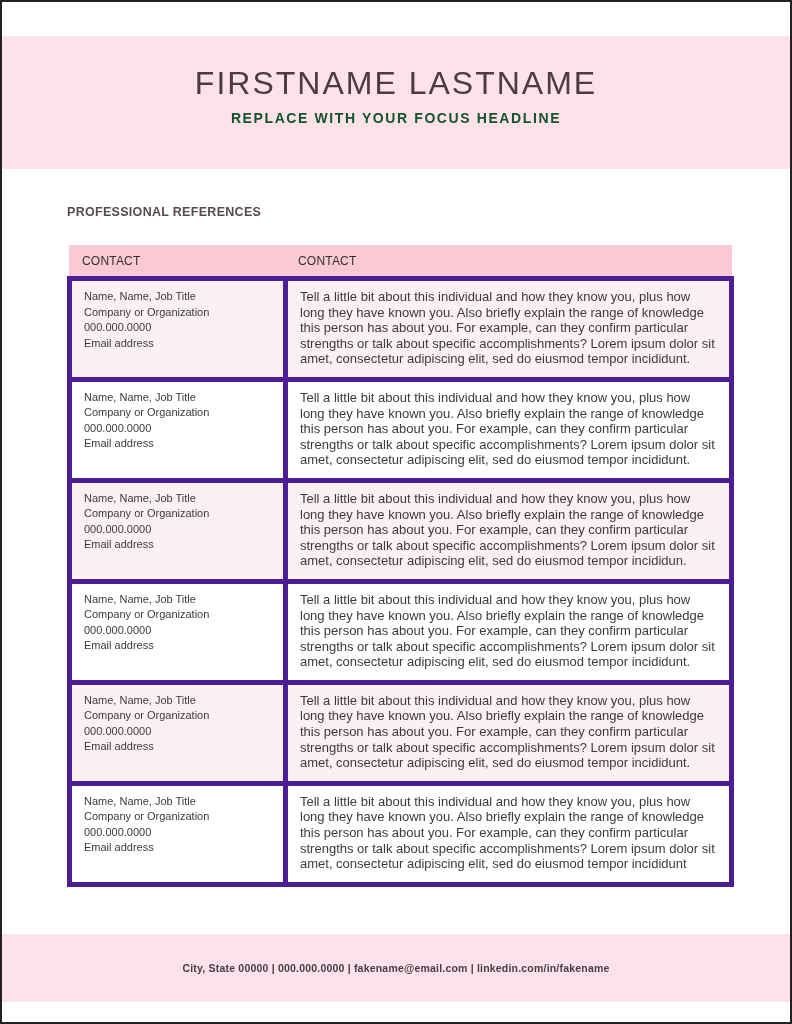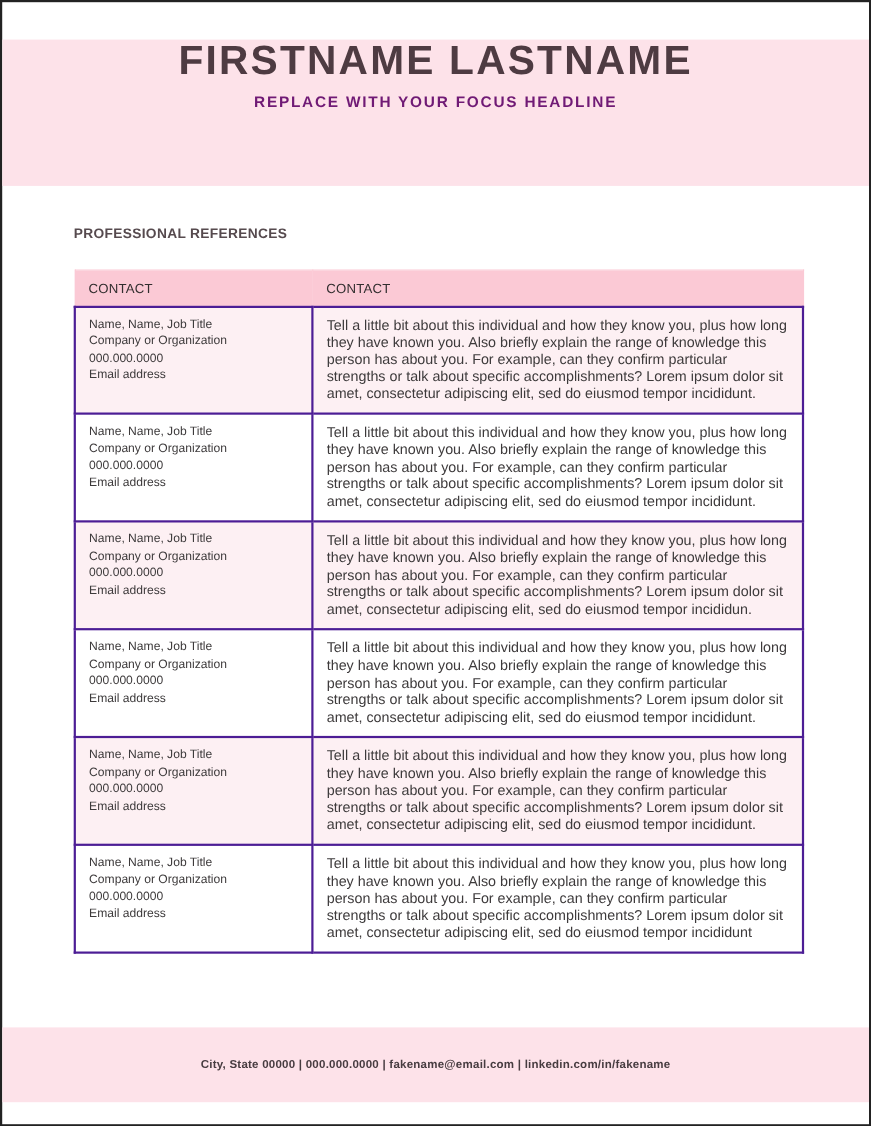--- a/index.html
+++ b/index.html
@@ -21,32 +21,33 @@
   .header-band {
     position: absolute;
     left: 0;
     top: 34px;
     width: 100%;
     height: 133px;
     background: #fde2e9;
     text-align: center;
   }
   .header-name {
-    font-size: 37px;
-    font-weight: 700;
+    margin-top: 31px;
+    font-size: 32px;
+    font-weight: 400;
     letter-spacing: 2px;
     color: #4e3b42;
     line-height: 1.0;
   }
   .header-headline {
     margin-top: 11px;
     font-size: 14px;
     font-weight: 700;
     letter-spacing: 1.6px;
-    color: #701a75;
+    color: #14532d;
   }
   
   .section-title {
     position: absolute;
     left: 65px;
     top: 203px;
     font-size: 12.5px;
     font-weight: 700;
     letter-spacing: 0.3px;
     color: #564a4e;
@@ -75,21 +76,21 @@
     color: #322e2f;
     border: 1px solid #fbc9d5;
   }
   .refs-table tbody tr { height: 94px; }
   .refs-table tbody tr:nth-child(odd)  td { background: #fdf0f3; }
   .refs-table tbody tr:nth-child(even) td { background: #ffffff; }
   .refs-table td {
     vertical-align: top;
     box-sizing: border-box;
     padding: 8px 12px 10px 12px;
-    border: 2px solid #4c1d95;
+    border: 5px solid #4c1d95;
     color: #3d3a3b;
   }
   .contact-cell {
     font-size: 11px;
     line-height: 15.5px;
   }
   .context-cell {
     font-size: 13px;
     line-height: 15.6px;
   }

